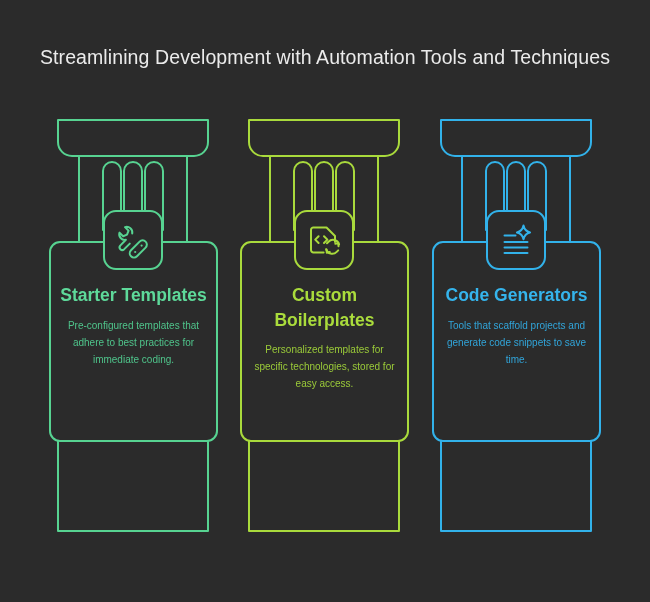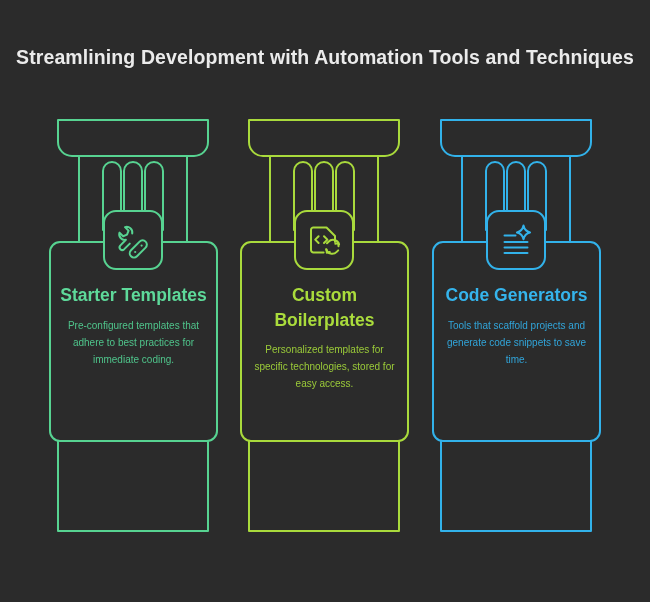--- a/index.html
+++ b/index.html
@@ -21,21 +21,21 @@
     background: #2b2b2b;
   }
   #page-title {
     position: absolute;
     left: 0;
     top: 44px;
     width: 650px;
     text-align: center;
     color: #ebebeb;
     font-size: 19.5px;
-    font-weight: 700;
+    font-weight: 400;
     letter-spacing: 0.1px;
     line-height: 26px;
     white-space: nowrap;
   }
   #columns {
     position: absolute;
     left: 0;
     top: 110px;
     width: 650px;
     height: 440px;

